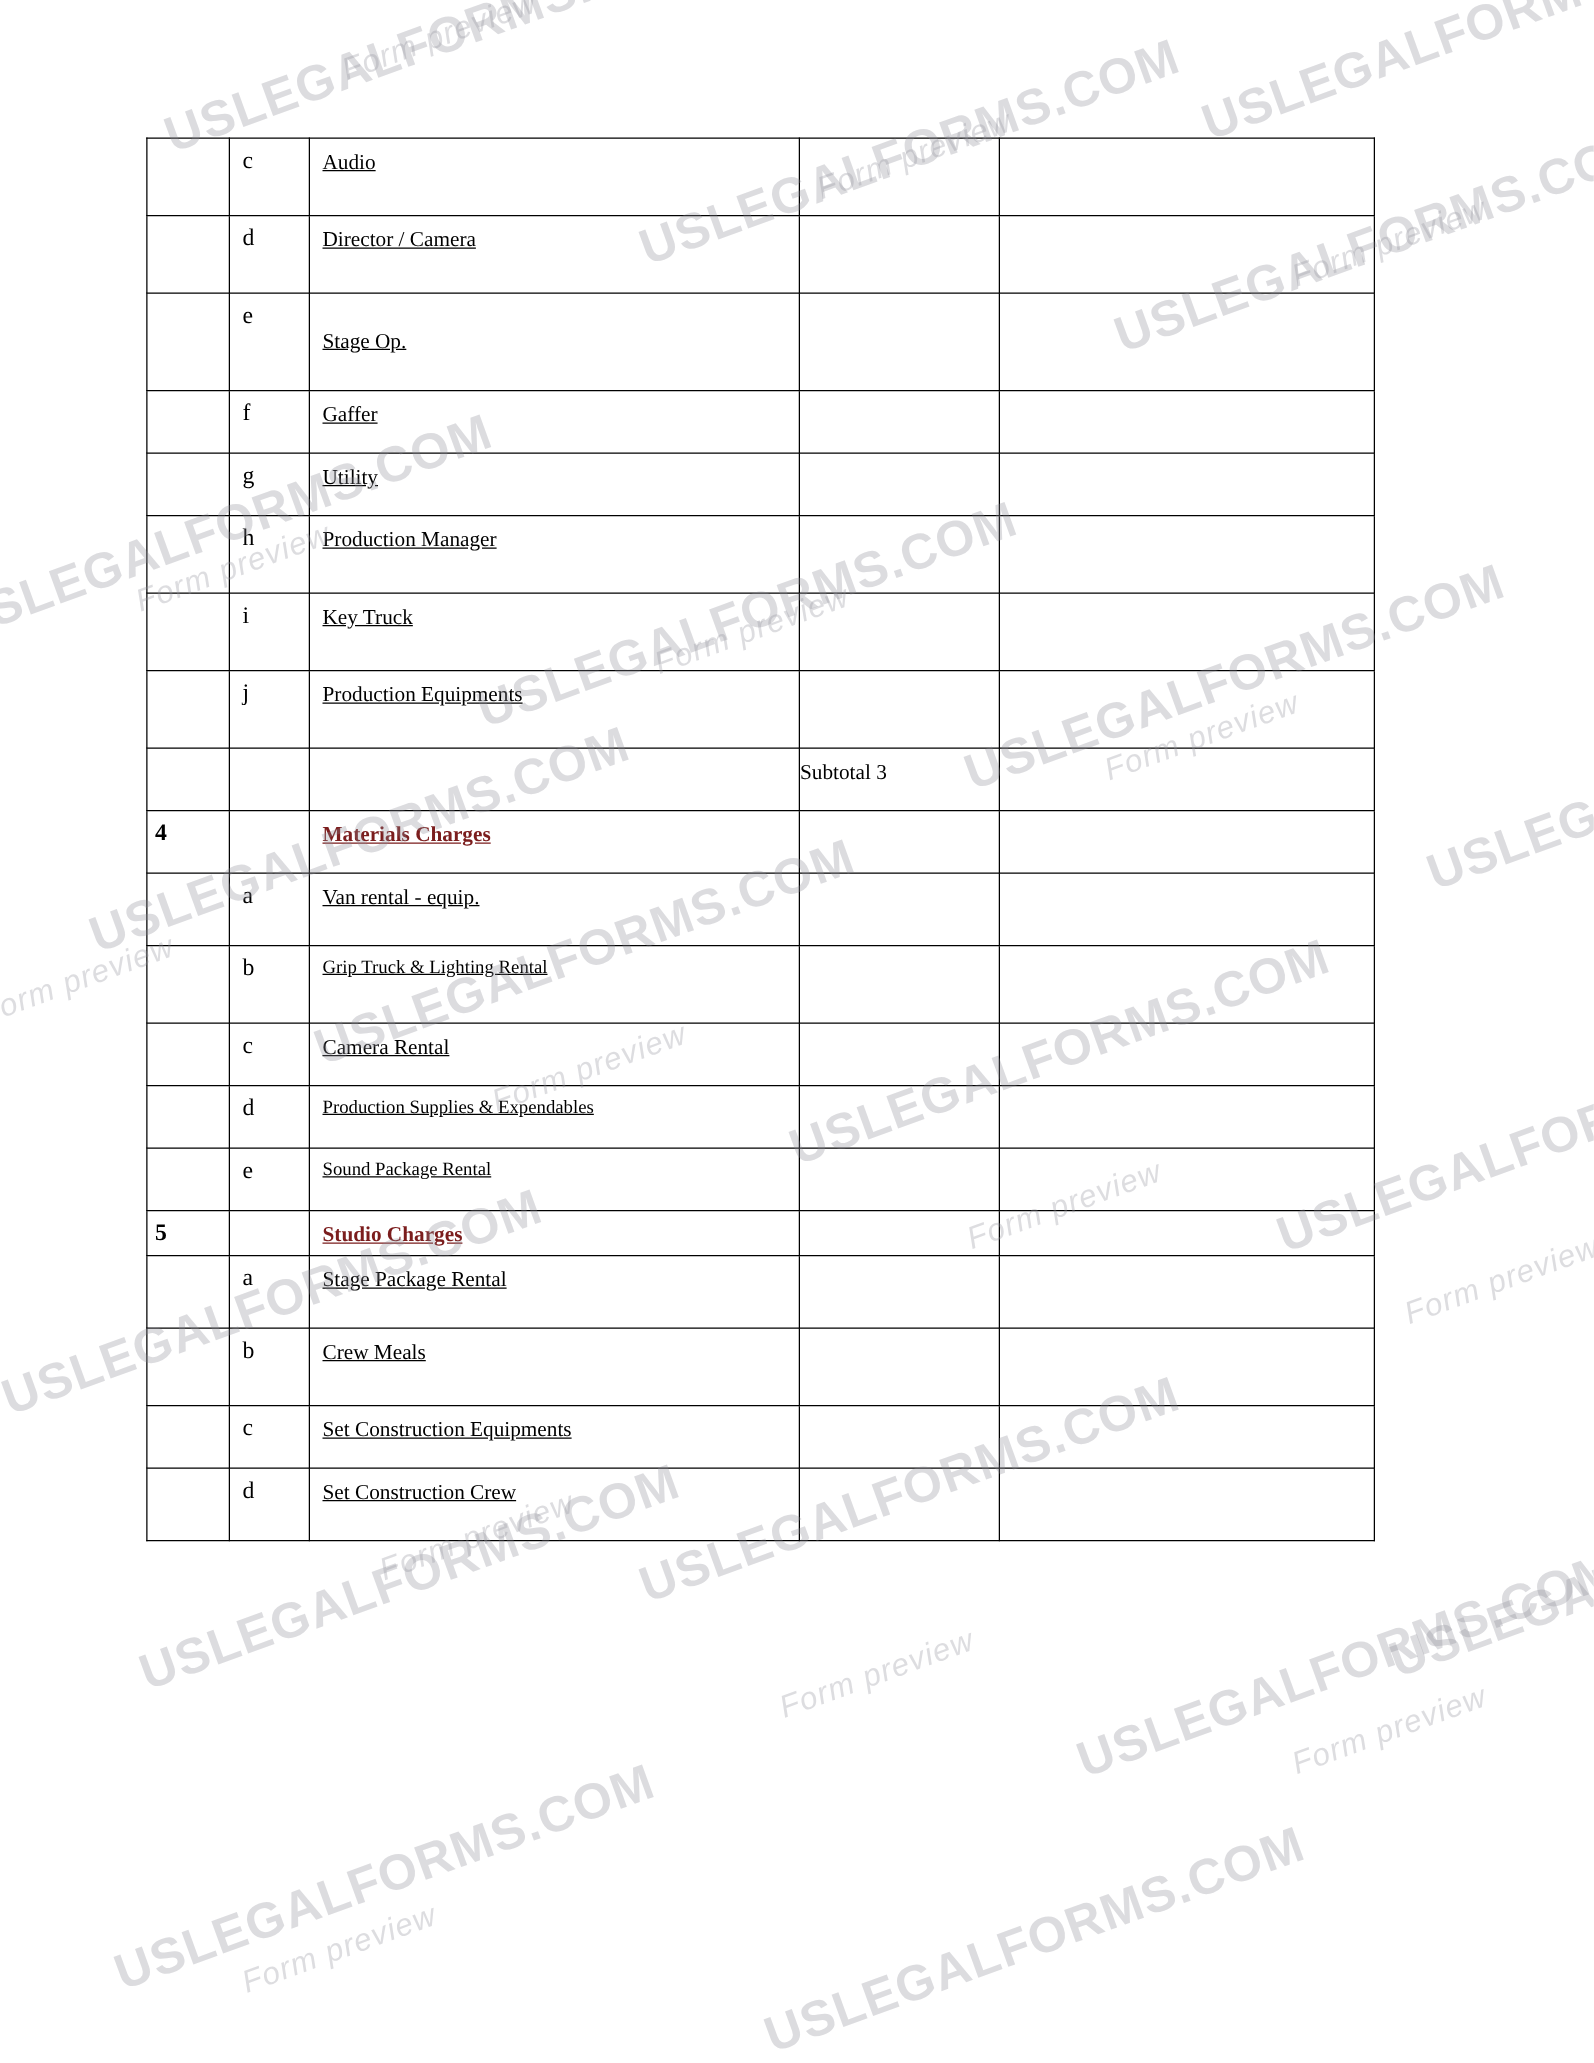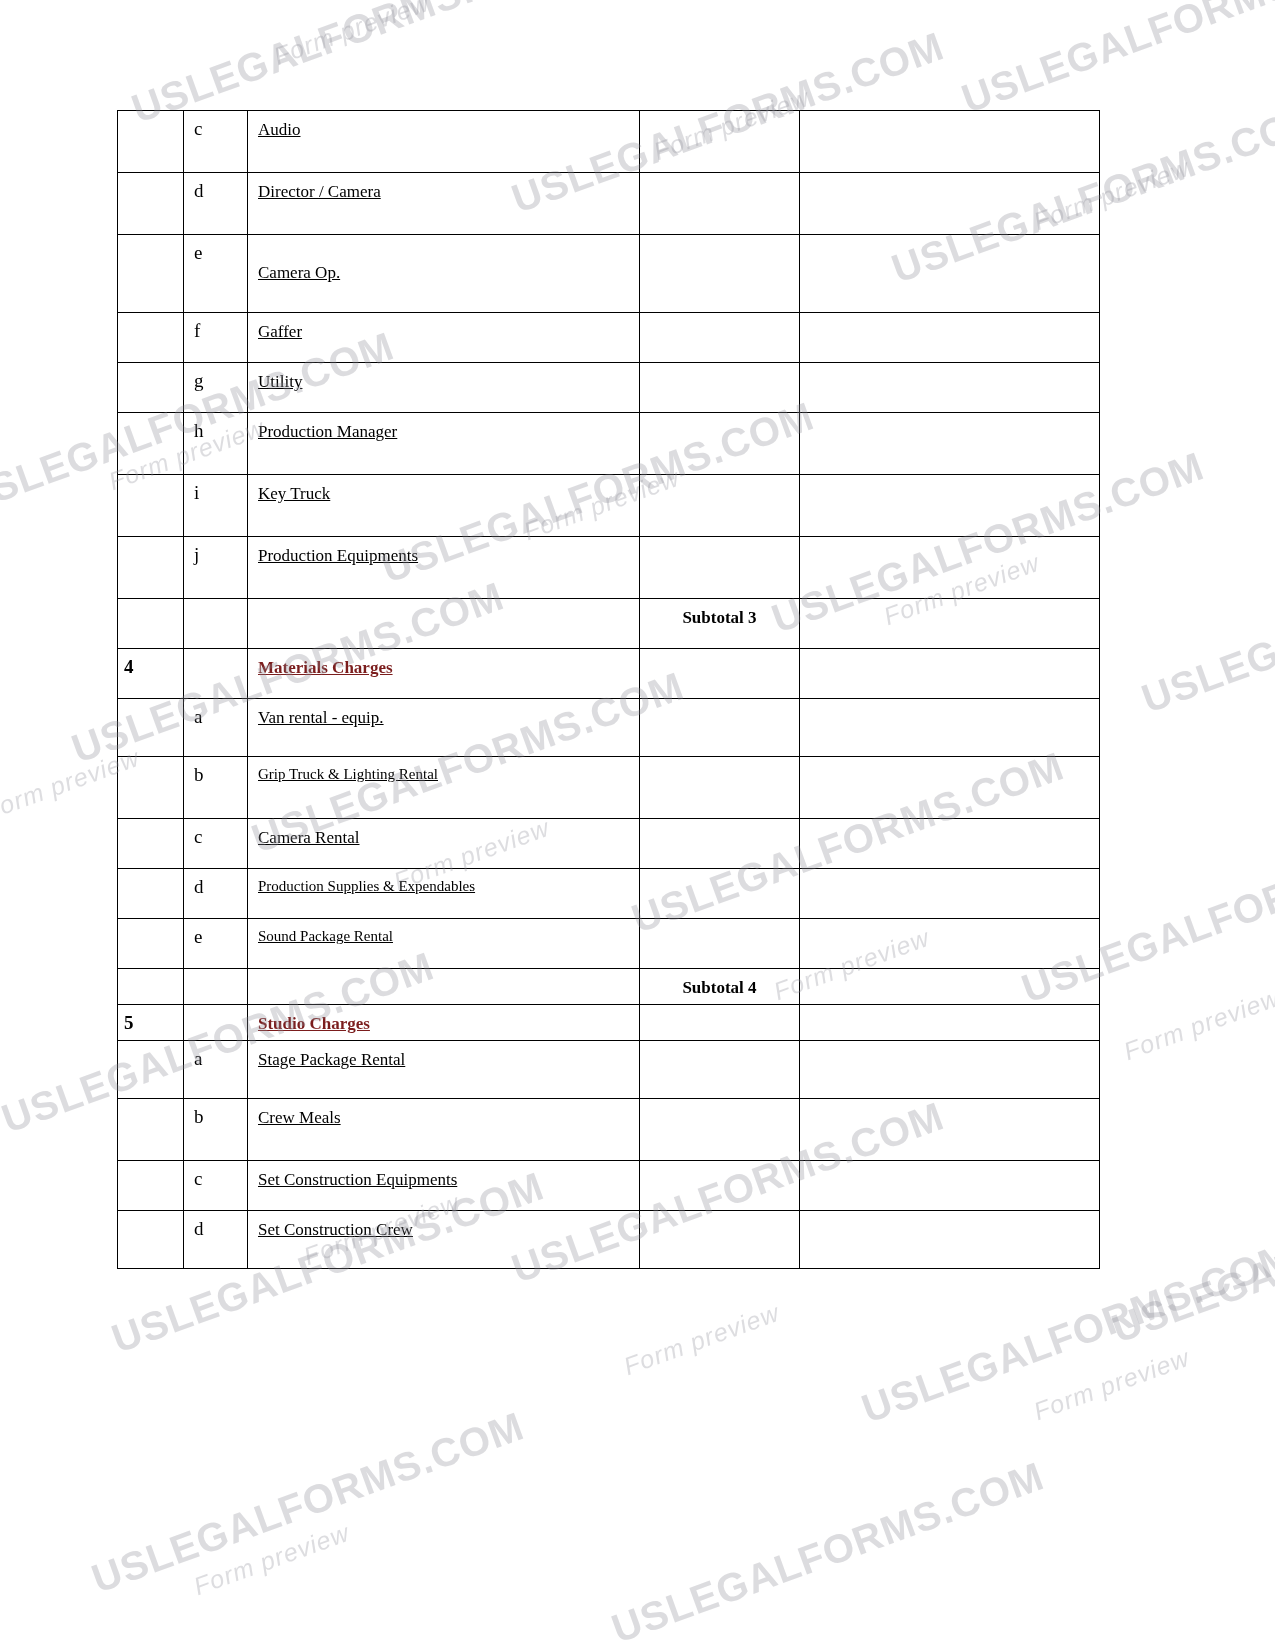--- a/index.html
+++ b/index.html
@@ -103,22 +103,22 @@
   .section-head {
     font-size: 17px;
     font-weight: 700;
     color: #7b1d1d;
     text-decoration: underline;
     padding: 9px 0 0 10px;
     line-height: 1.15;
   }
   .subtotal {
     font-size: 17px;
-    font-weight: 700;
-    text-align: center;
+    font-weight: 400;
+    text-align: left;
     padding: 9px 0 0 0;
     line-height: 1.15;
   }
   .blank { min-height: 10px; }
 </style>
 </head>
 <body>
 
 <div class="sheet">
   <div class="table-wrap">
@@ -169,21 +169,21 @@
         </tr>
 
         <tr style="height:78px">
           <td>
               <div class="number"></div>
             </td>
           <td>
               <div class="letter">e</div>
             </td>
           <td>
-              <div class="desc lowered">Camera Op.</div>
+              <div class="desc lowered">Stage Op.</div>
             </td>
           <td>
               <div class="subtotal"></div>
             </td>
           <td>
               <div class="cell-pad blank"></div>
             </td>
         </tr>
 
         <tr style="height:50px">
@@ -395,37 +395,20 @@
               <div class="desc small">Sound Package Rental</div>
             </td>
           <td>
               <div class="subtotal"></div>
             </td>
           <td>
               <div class="cell-pad blank"></div>
             </td>
         </tr>
 
-        <tr style="height:36px">
-          <td>
-              <div class="number"></div>
-            </td>
-          <td>
-              <div class="letter"></div>
-            </td>
-          <td>
-              <div class="desc"></div>
-            </td>
-          <td>
-              <div class="subtotal">Subtotal 4</div>
-            </td>
-          <td>
-              <div class="cell-pad blank"></div>
-            </td>
-        </tr>
 
         <tr style="height:36px">
           <td>
               <div class="number">5</div>
             </td>
           <td>
               <div class="letter"></div>
             </td>
           <td>
               <div class="section-head">Studio Charges</div>

